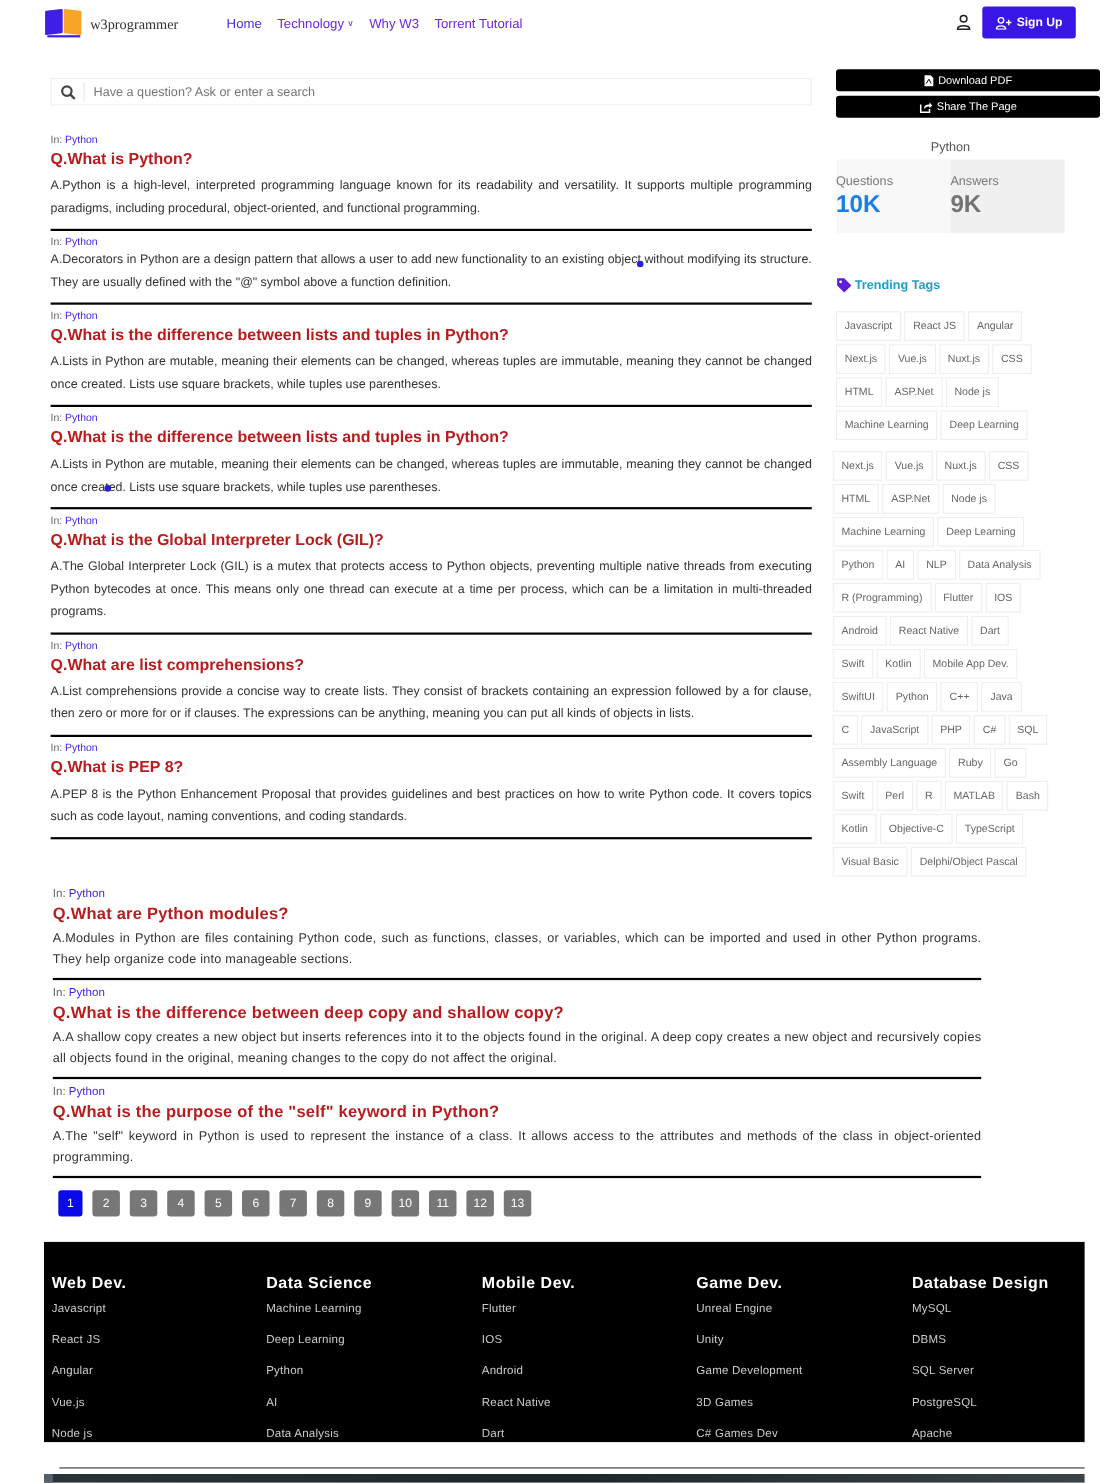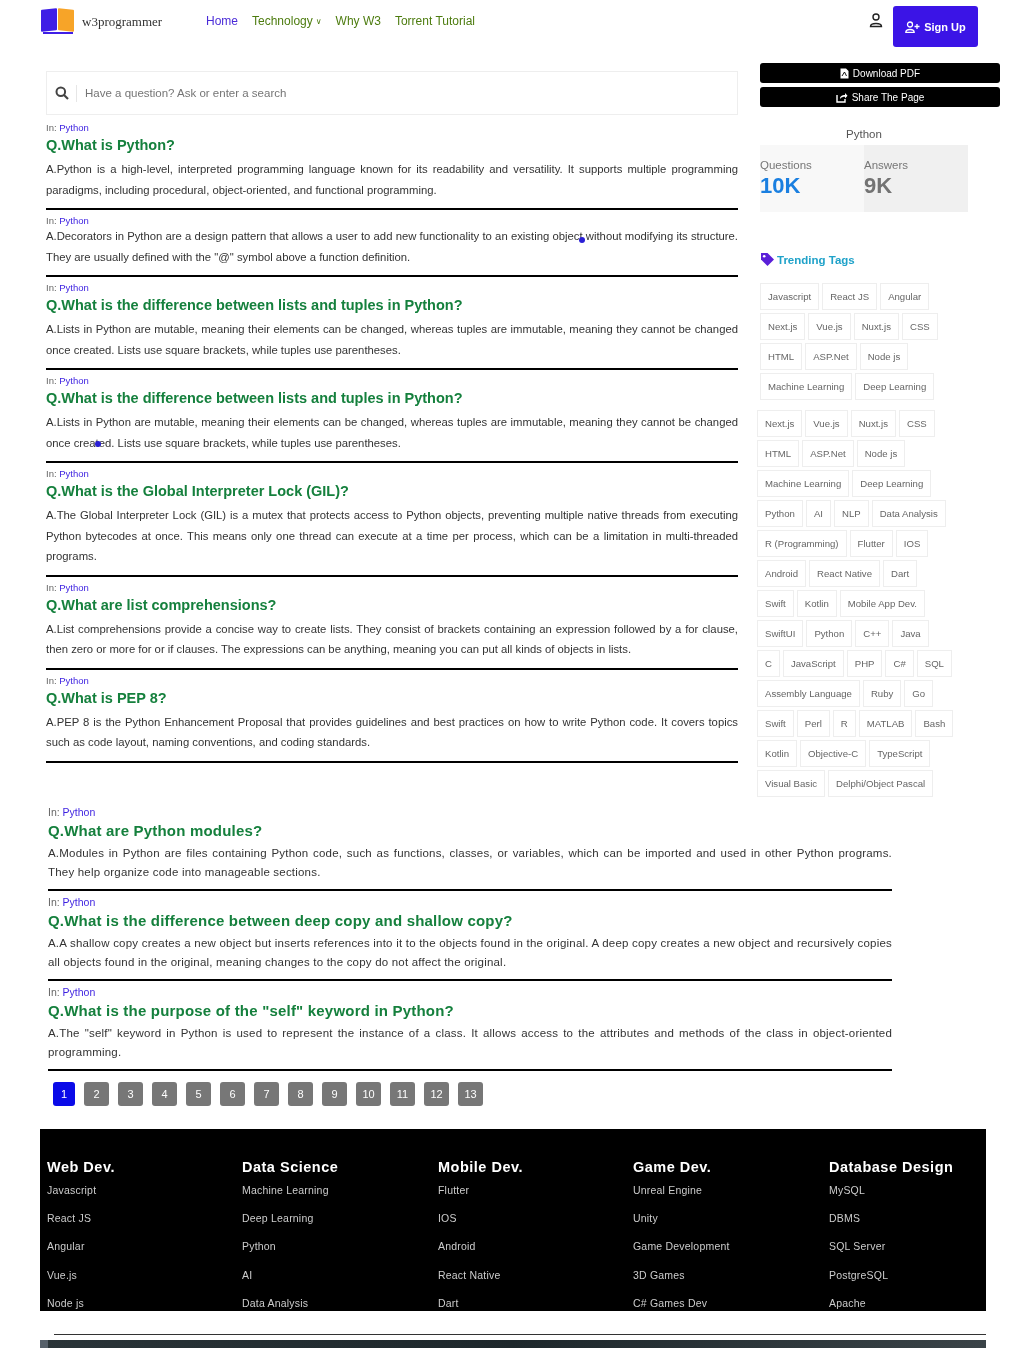--- a/index.html
+++ b/index.html
@@ -9,29 +9,29 @@
   
   .header { position: absolute; top: 0; left: 0; width: 1011px; height: 44px; }
   .logo { position: absolute; left: 40px; top: 6px; display: flex; align-items: center; }
   .logo-book { position: relative; width: 36px; height: 28px; }
   .logo-book .lp { position: absolute; left: 1px; top: 3px; width: 16px; height: 22px; background: #3f1ee6; border-radius: 1px; transform: skewY(-6deg); }
   .logo-book .rp { position: absolute; left: 18px; top: 3px; width: 16px; height: 22px; background: #f7a428; border-radius: 1px; transform: skewY(6deg); }
   .logo-book .bs { position: absolute; left: 3px; top: 26px; width: 30px; height: 2px; background: #3f1ee6; }
   .logo-text { font-family: "Liberation Serif", "DejaVu Serif", serif; font-size: 13px; color: #333; margin-left: 6px; margin-top: 4px; }
 
   .nav { position: absolute; left: 206px; top: 14px; display: flex; gap: 14px; font-size: 12px; }
-  .nav a { color: #4d7c0f; text-decoration: none; display: flex; align-items: center; }
+  .nav a { color: #6d28d9; text-decoration: none; display: flex; align-items: center; }
   .nav a.active { color: #4a2bd8; }
   .nav .chev { font-size: 8px; margin-left: 3px; }
 
   .user-icon { position: absolute; left: 868px; top: 12px; width: 16px; height: 16px; }
-  .signup { position: absolute; left: 893px; top: 6px; width: 85px; height: 41px; background: #3b14e6; color: #fff; border-radius: 3px; font-size: 11px; font-weight: bold; display: flex; align-items: center; justify-content: center; gap: 4px; }
-
-  
-  .search { position: absolute; left: 46px; top: 71px; width: 692px; height: 44px; border: 1px solid #eee; display: flex; align-items: center; }
+  .signup { position: absolute; left: 893px; top: 6px; width: 85px; height: 29px; background: #3b14e6; color: #fff; border-radius: 3px; font-size: 11px; font-weight: bold; display: flex; align-items: center; justify-content: center; gap: 4px; }
+
+  
+  .search { position: absolute; left: 46px; top: 71px; width: 692px; height: 25px; border: 1px solid #eee; display: flex; align-items: center; }
   .search .si { width: 30px; display: flex; justify-content: center; border-right: 1px solid #e6e6e6; height: 17px; align-items: center; }
   .search input { border: none; outline: none; font-size: 11.5px; color: #666; padding-left: 8px; flex: 1; font-family: "Liberation Sans", sans-serif; background: transparent; }
 
   
   .btn-black { position: absolute; left: 760px; width: 240px; height: 20px; background: #000; color: #fff; border-radius: 3px; font-size: 10px; display: flex; align-items: center; justify-content: center; gap: 4px; }
   .stat-title { position: absolute; left: 760px; top: 128px; width: 208px; text-align: center; font-size: 11.5px; color: #555; }
   .stats { position: absolute; left: 760px; top: 145px; width: 208px; height: 67px; display: flex; }
   .stat { flex: 1; padding-top: 14px; }
   .stat.q { background: #f8f8f8; }
   .stat.a { background: #f0f0f0; }
@@ -41,21 +41,21 @@
   .trend-head { position: absolute; left: 760px; top: 252px; display: flex; align-items: center; gap: 2px; color: #1fa2c9; font-weight: bold; font-size: 11.5px; }
 
   .tags { position: absolute; width: 200px; display: flex; flex-wrap: wrap; }
   .tag { border: 1px solid #eee; font-size: 9.6px; color: #666; height: 27px; padding: 0 7px; display: flex; align-items: center; margin: 0 3px 3px 0; white-space: nowrap; }
 
   
   .qlist { position: absolute; left: 46px; }
   .qitem { border-bottom: 2px solid #000000; }
   .qitem .cat { font-size: 9.5px; color: #666; }
   .qitem .cat span { color: #3b1fe0; }
-  .qitem .qt { font-weight: bold; color: #15803d; }
+  .qitem .qt { font-weight: bold; color: #b91c1c; }
   .qitem .ans { color: #333; text-align: justify; }
 
   .qlist.a { width: 692px; top: 122px; }
   .qlist.a .qitem { padding-bottom: 8px; margin-bottom: 5px; }
   .qlist.a .qt { font-size: 14.5px; margin-top: 4px; margin-bottom: 6px; }
   .qlist.a .ans { font-size: 11.3px; line-height: 20.5px; }
 
   .qlist.b { left: 48px; width: 844px; top: 806px; }
   .qlist.b .qitem { padding-bottom: 7px; margin-bottom: 5px; }
   .qlist.b .cat { font-size: 10.5px; }

